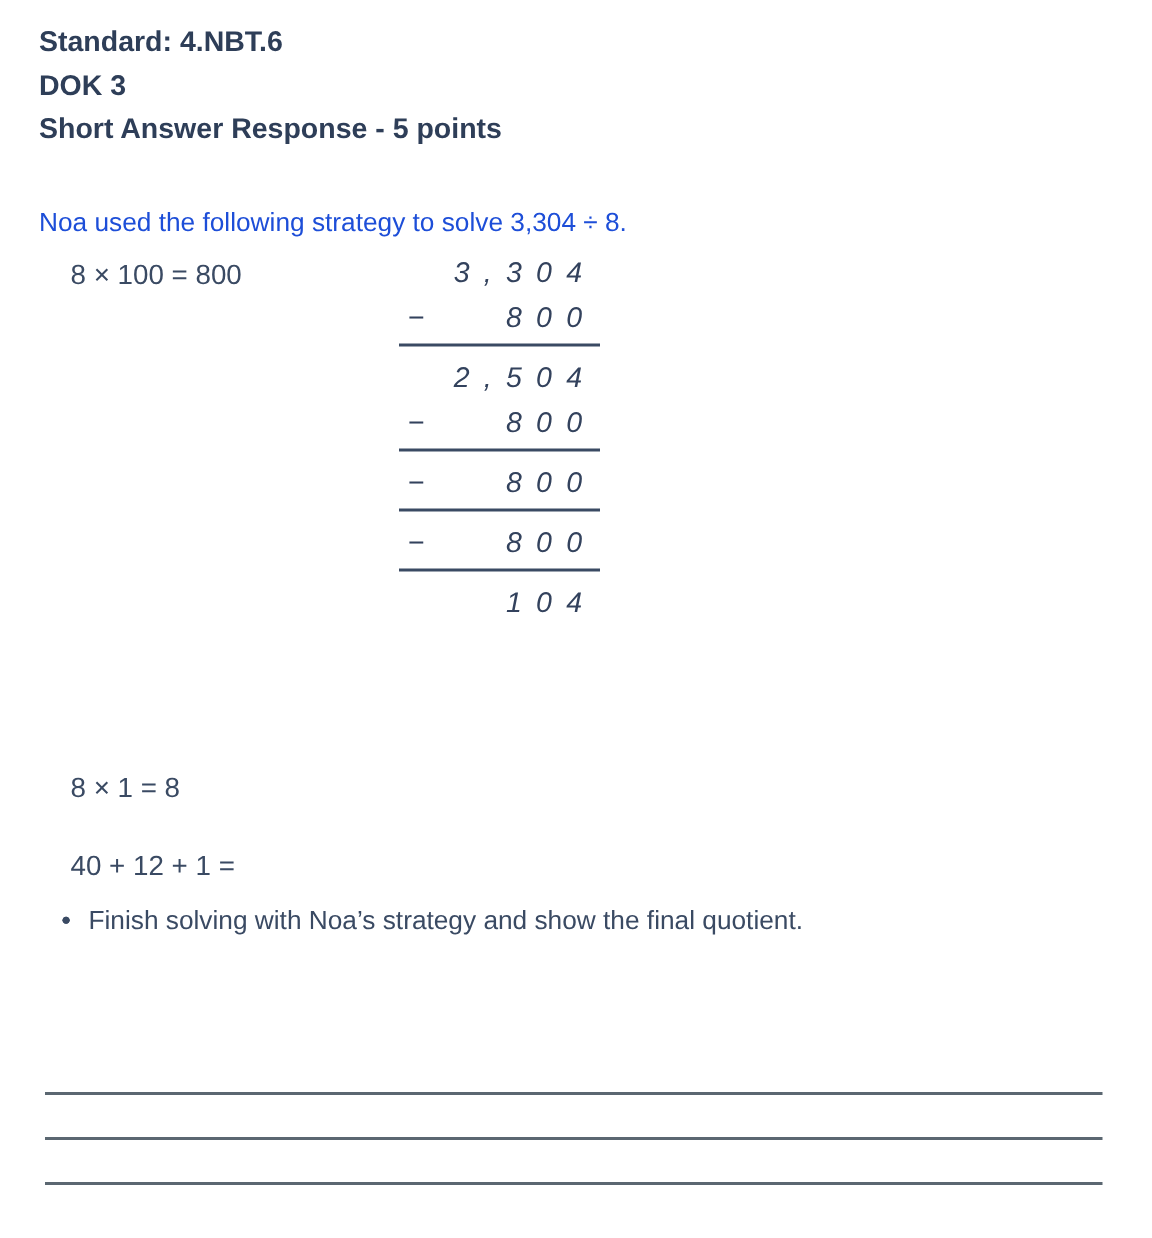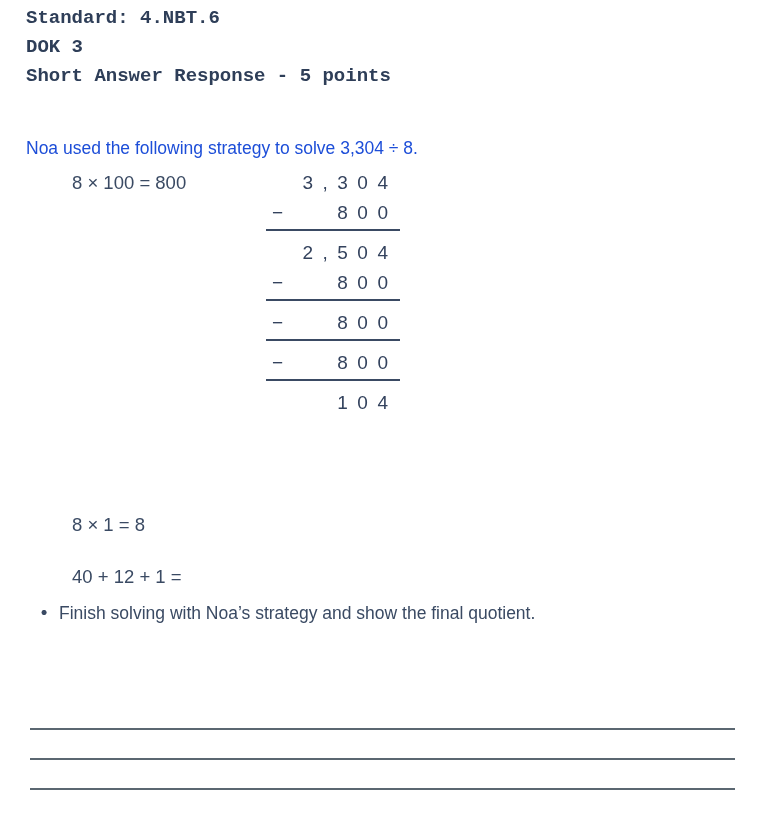--- a/index.html
+++ b/index.html
@@ -9,42 +9,41 @@
     height: 825px;
     background: #ffffff;
     font-family: "Liberation Sans", sans-serif;
     color: #33425d;
     overflow: hidden;
   }
   
   .header {
     position: absolute;
     left: 26px;
-    top: 4px;
-    font-family: Liberation Mono, monospace;
+    top: 14px;
   }
   .header div {
     font-size: 19px;
     font-weight: 700;
     line-height: 29px;
     color: #2e3e58;
   }
   
   .prompt {
     position: absolute;
     left: 26px;
     top: 137px;
     font-size: 17.5px;
     line-height: 23px;
     color: #1d4ed8;
   }
   
   .eq {
     position: absolute;
-    left: 72px;
+    left: 47px;
     font-size: 18.5px;
     line-height: 30px;
     color: #3a4a63;
   }
   .eq1 { top: 168px; }
   .eq2 { top: 480px; }
   .eq3 { top: 510px; }
   .sum { top: 562px; }
   
   .work {
@@ -63,20 +62,21 @@
   .row {
     height: 30px;
     line-height: 30px;
     text-align: right;
     padding-right: 12px;
   }
   .num {
     letter-spacing: 0.5em;
     margin-right: -0.5em;
     white-space: nowrap;
+    font-style: italic;
   }
   .sub-row {
     display: flex;
     justify-content: space-between;
     height: 30px;
     line-height: 30px;
     padding-right: 12px;
   }
   .minus {
     padding-left: 6px;

